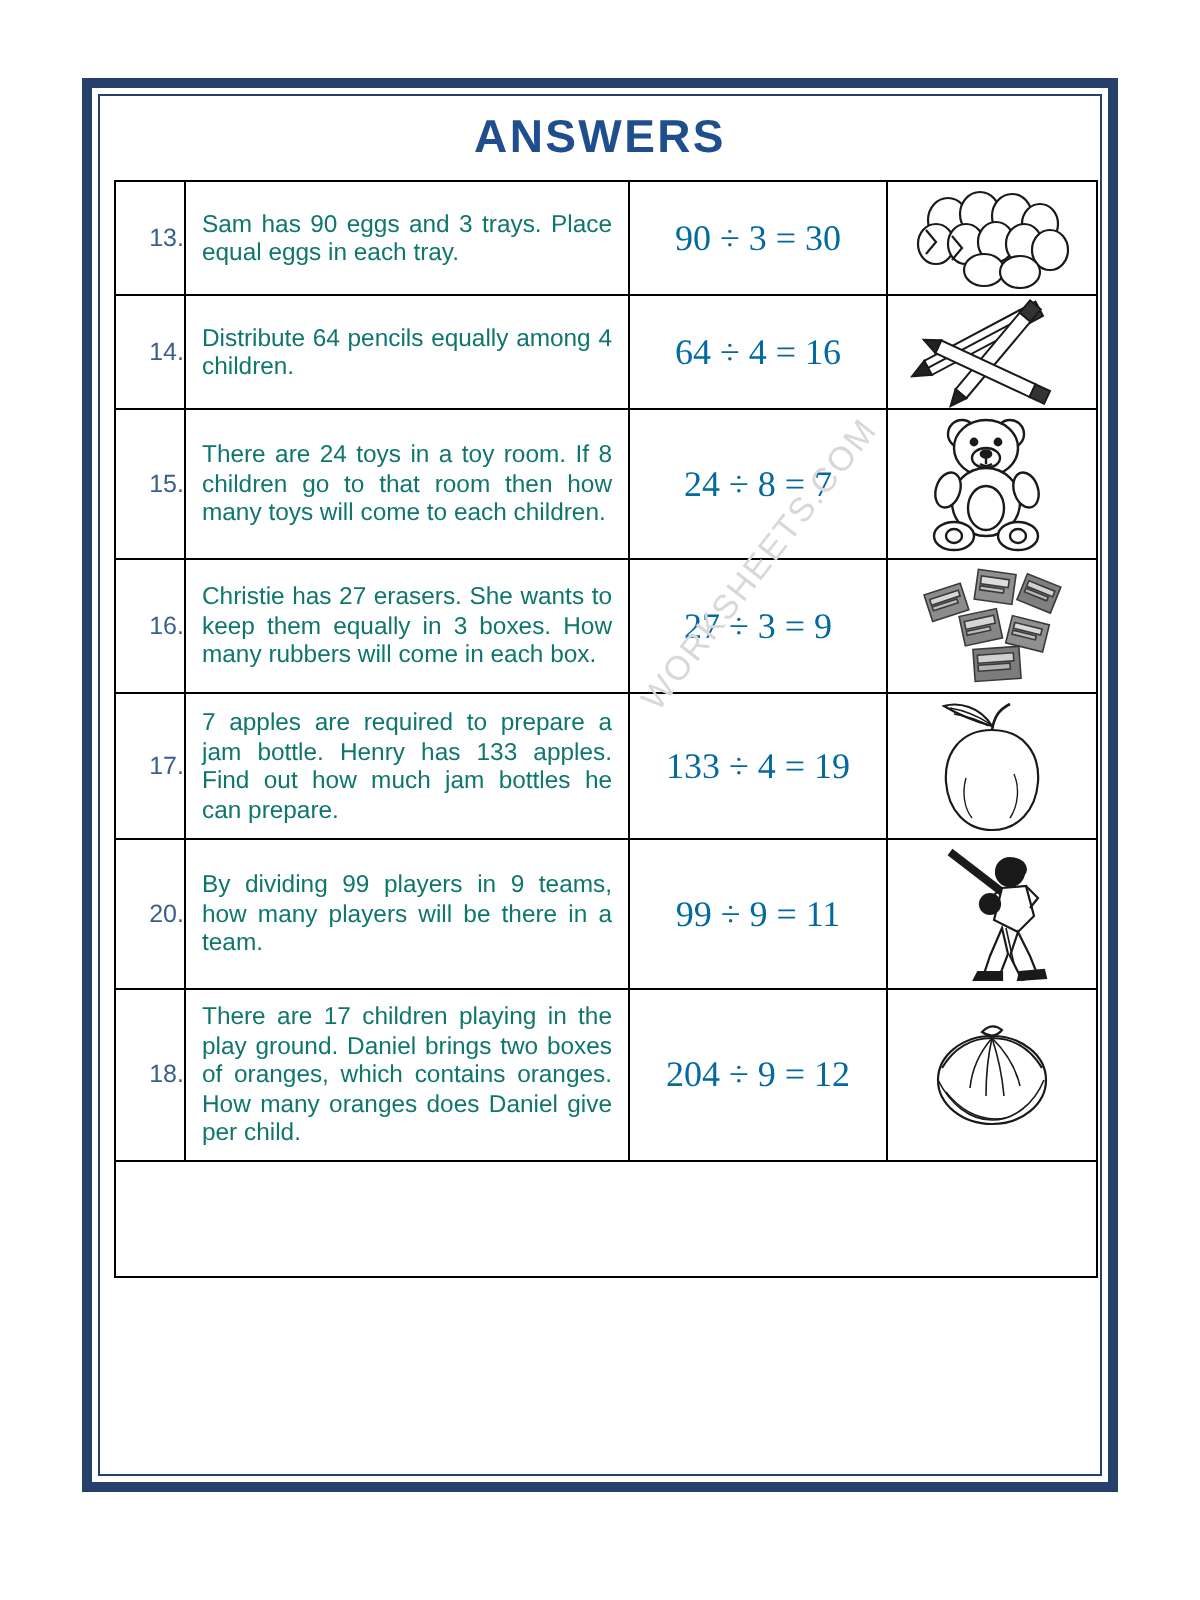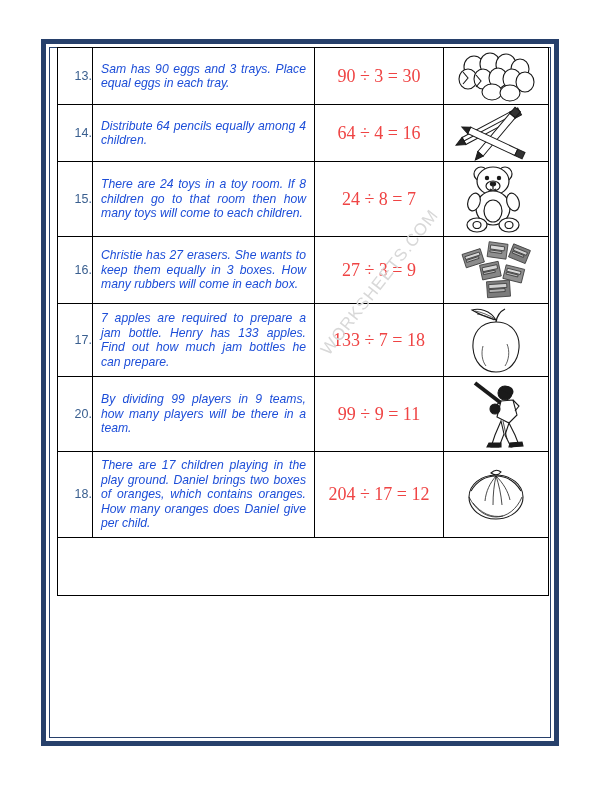--- a/index.html
+++ b/index.html
@@ -77,32 +77,31 @@
   col.c-eq    { width: 129px; }
   col.c-pic   { width: 105px; }
 
   .cell-num {
     text-align: right;
     color: #3a5f8f;
     font-size: 12.5px;
     font-family: "Liberation Sans", sans-serif;
   }
   .cell-q {
-    color: #1d4ed8;
+    color: #0f766e;
     font-size: 12.2px;
     line-height: 14.5px;
     text-align: justify;
     text-align-last: left;
     padding: 6px 8px 6px 8px !important;
     font-family: "Liberation Sans", sans-serif;
-    font-style: italic;
   }
   .cell-eq {
     text-align: center;
-    color: #ef4444;
+    color: #0369a1;
     font-size: 18px;
     font-family: "Liberation Serif", serif;
     white-space: nowrap;
   }
   .cell-pic {
     text-align: center;
     vertical-align: middle;
   }
   .cell-pic svg { display: block; margin: 0 auto; }
 
@@ -125,20 +124,23 @@
 </style>
 </head>
 <body>
 
 <div class="page-frame">
   <div class="page-frame-inner"></div>
 </div>
 
 <div class="sheet">
 
+  <div class="title-band">
+    <div class="title">ANSWERS</div>
+  </div>
 
   <table class="qtable">
     <colgroup>
       <col class="c-num">
         <col class="c-q">
         <col class="c-eq">
         <col class="c-pic">
     </colgroup>
     <tbody>
 
@@ -261,21 +263,21 @@
                 <rect x="33" y="52" width="16" height="3" fill="#b2b2b2"></rect>
               </g>
             </g>
           </svg>
         </td>
       </tr>
 
       <tr>
         <td class="cell-num">17.</td>
         <td class="cell-q">7 apples are required to prepare a jam bottle. Henry has 133 apples. Find out how much jam bottles he can prepare.</td>
-        <td class="cell-eq">133 ÷ 7 = 18</td>
+        <td class="cell-eq">133 ÷ 4 = 19</td>
         <td class="cell-pic">
           <svg width="66" height="72" viewBox="0 0 66 72">
             <g fill="#fff" stroke="#1a1a1a" stroke-width="1.1">
               <path d="M33 18 C17 18 9 30 10 44 C11 58 20 68 33 68 C46 68 55 58 56 44 C57 30 49 18 33 18 Z"></path>
               <path d="M33 18 C34 12 36 8 42 5" fill="none" stroke-width="1.3"></path>
               <path d="M33 16 C22 13 14 9 9 6 C16 4 27 6 33 16 Z"></path>
               <path d="M12 7 C18 8 26 11 32 15" fill="none" stroke-width="0.7"></path>
               <path d="M14 10 C20 11 27 13 31 16" fill="none" stroke-width="0.7"></path>
               <path d="M23 62 C19 57 18 49 20 42" fill="none" stroke-width="0.7"></path>
               <path d="M44 40 C47 47 46 56 42 62" fill="none" stroke-width="0.7"></path>
@@ -304,21 +306,21 @@
               <path d="M48 70 L62 69 L61 65 L49 66 Z" fill="#1a1a1a"></path>
               <path d="M42 44 L46 62" fill="none" stroke-width="0.8"></path>
             </g>
           </svg>
         </td>
       </tr>
 
       <tr>
         <td class="cell-num">18.</td>
         <td class="cell-q">There are 17 children playing in the play ground. Daniel brings two boxes of oranges, which contains oranges. How many oranges does Daniel give per child.</td>
-        <td class="cell-eq">204 ÷ 17 = 12</td>
+        <td class="cell-eq">204 ÷ 9 = 12</td>
         <td class="cell-pic">
           <svg width="70" height="66" viewBox="0 0 70 66">
             <g fill="#fff" stroke="#1a1a1a" stroke-width="1.1">
               <ellipse cx="35" cy="36" rx="27" ry="22"></ellipse>
               <path d="M10 30 C16 20 25 15 35 15 C45 15 54 20 60 30" fill="none"></path>
               <path d="M35 15 C29 22 25 30 24 40" fill="none" stroke-width="0.8"></path>
               <path d="M35 15 C33 24 32 33 32 44" fill="none" stroke-width="0.8"></path>
               <path d="M35 15 C38 24 40 33 41 44" fill="none" stroke-width="0.8"></path>
               <path d="M35 15 C42 22 47 30 49 39" fill="none" stroke-width="0.8"></path>
               <path d="M30 12 q5 -5 10 -1 q-4 5 -10 1 Z"></path>

